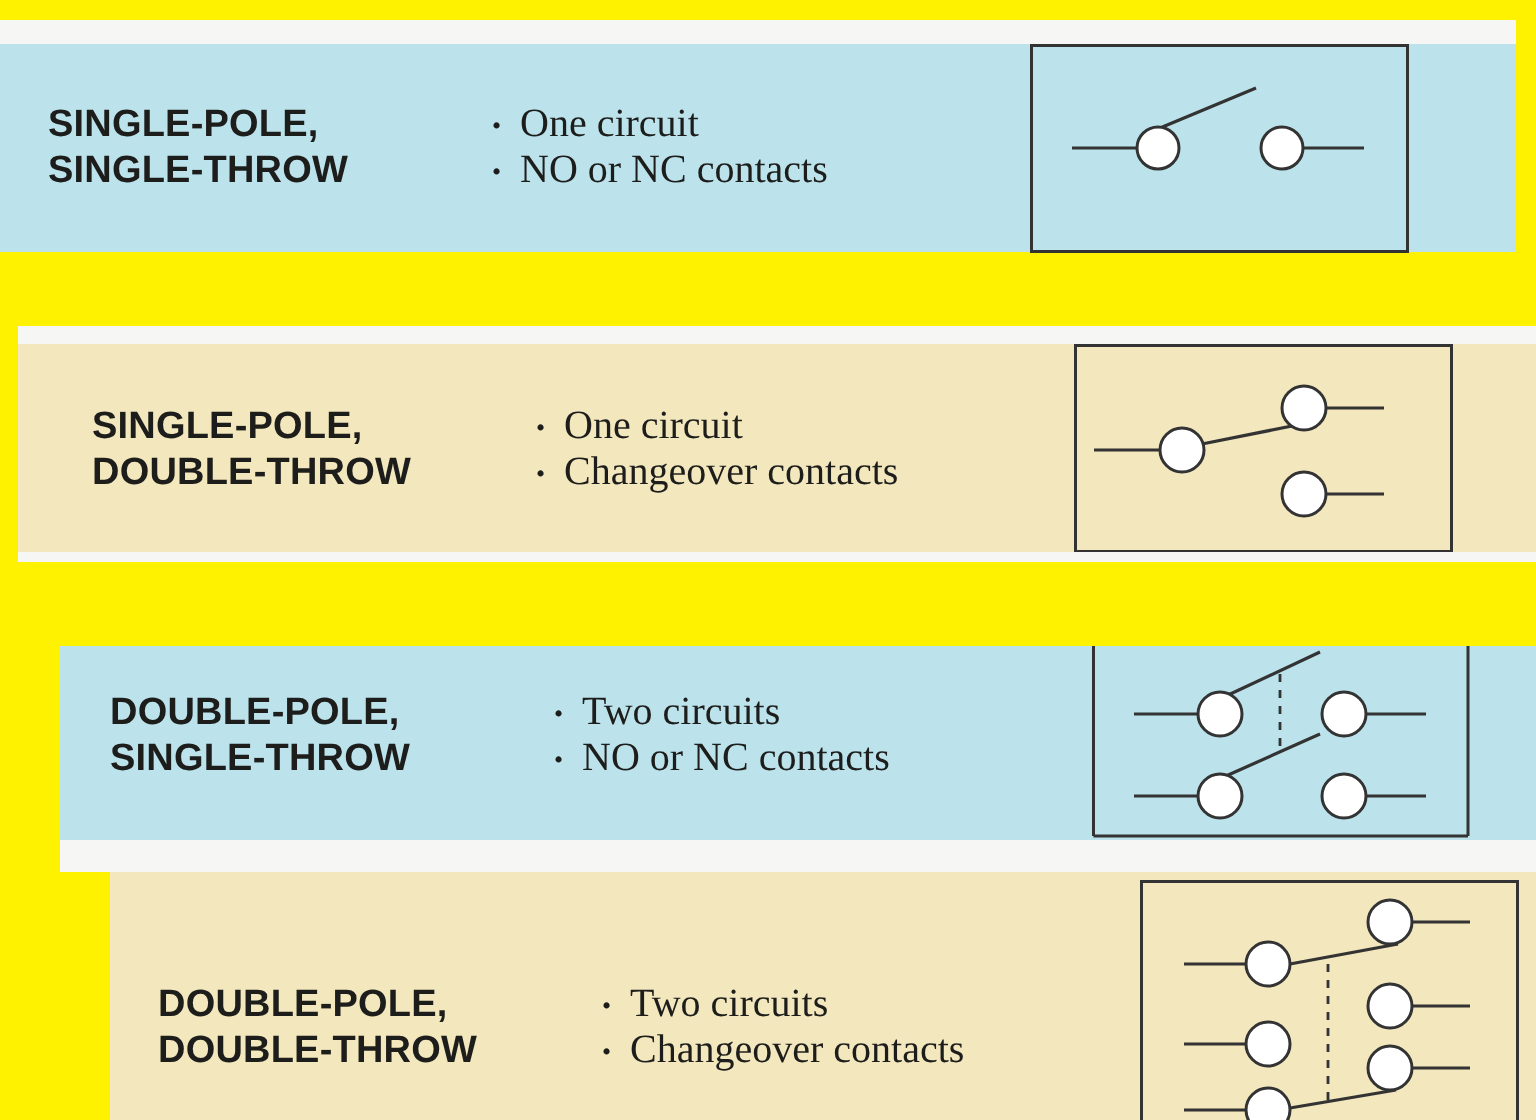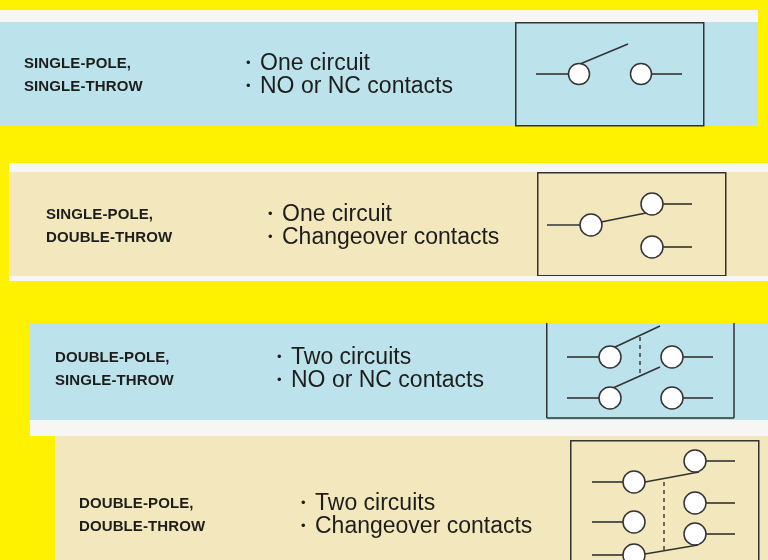--- a/index.html
+++ b/index.html
@@ -1,22 +1,22 @@
 <!DOCTYPE html>
 <html><head>
 <meta charset="utf-8">
 <style>
   html,body{margin:0;padding:0;}
   body{width:768px;height:560px;overflow:hidden;background:#FFF200;position:relative;font-family:"Liberation Sans","DejaVu Sans",sans-serif;color:#1d1d1b;}
   .panel{position:absolute;box-sizing:border-box;}
   .strip{position:absolute;background:#F6F6F4;}
   .blue{background:#BCE3EC;}
   .tan{background:#F3E7BD;}
-  .title{position:absolute;font-weight:bold;font-size:15px;line-height:23px;letter-spacing:0.1px;}
-  .bullets{position:absolute;font-size:23px;line-height:23px;margin:0;padding:0;list-style:none;}
+  .title{position:absolute;font-weight:bold;font-size:19px;line-height:23px;letter-spacing:0.1px;}
+  .bullets{position:absolute;font-size:20px;line-height:23px;margin:0;padding:0;list-style:none;font-family:Liberation Serif, serif;}
   .bullets li{position:relative;padding-left:14px;}
   .bullets li::before{content:"\2022";position:absolute;left:0;top:0;font-size:13px;}
   svg.diag{position:absolute;overflow:visible;}
   .bx{fill:none;stroke:#333;stroke-width:1.5;}
   .ln{stroke:#333;stroke-width:1.6;fill:none;}
   .dash{stroke:#333;stroke-width:1.4;stroke-dasharray:4 4;}
   .ct{fill:#fff;stroke:#333;stroke-width:1.5;}
 </style>
 </head>
 <body>

